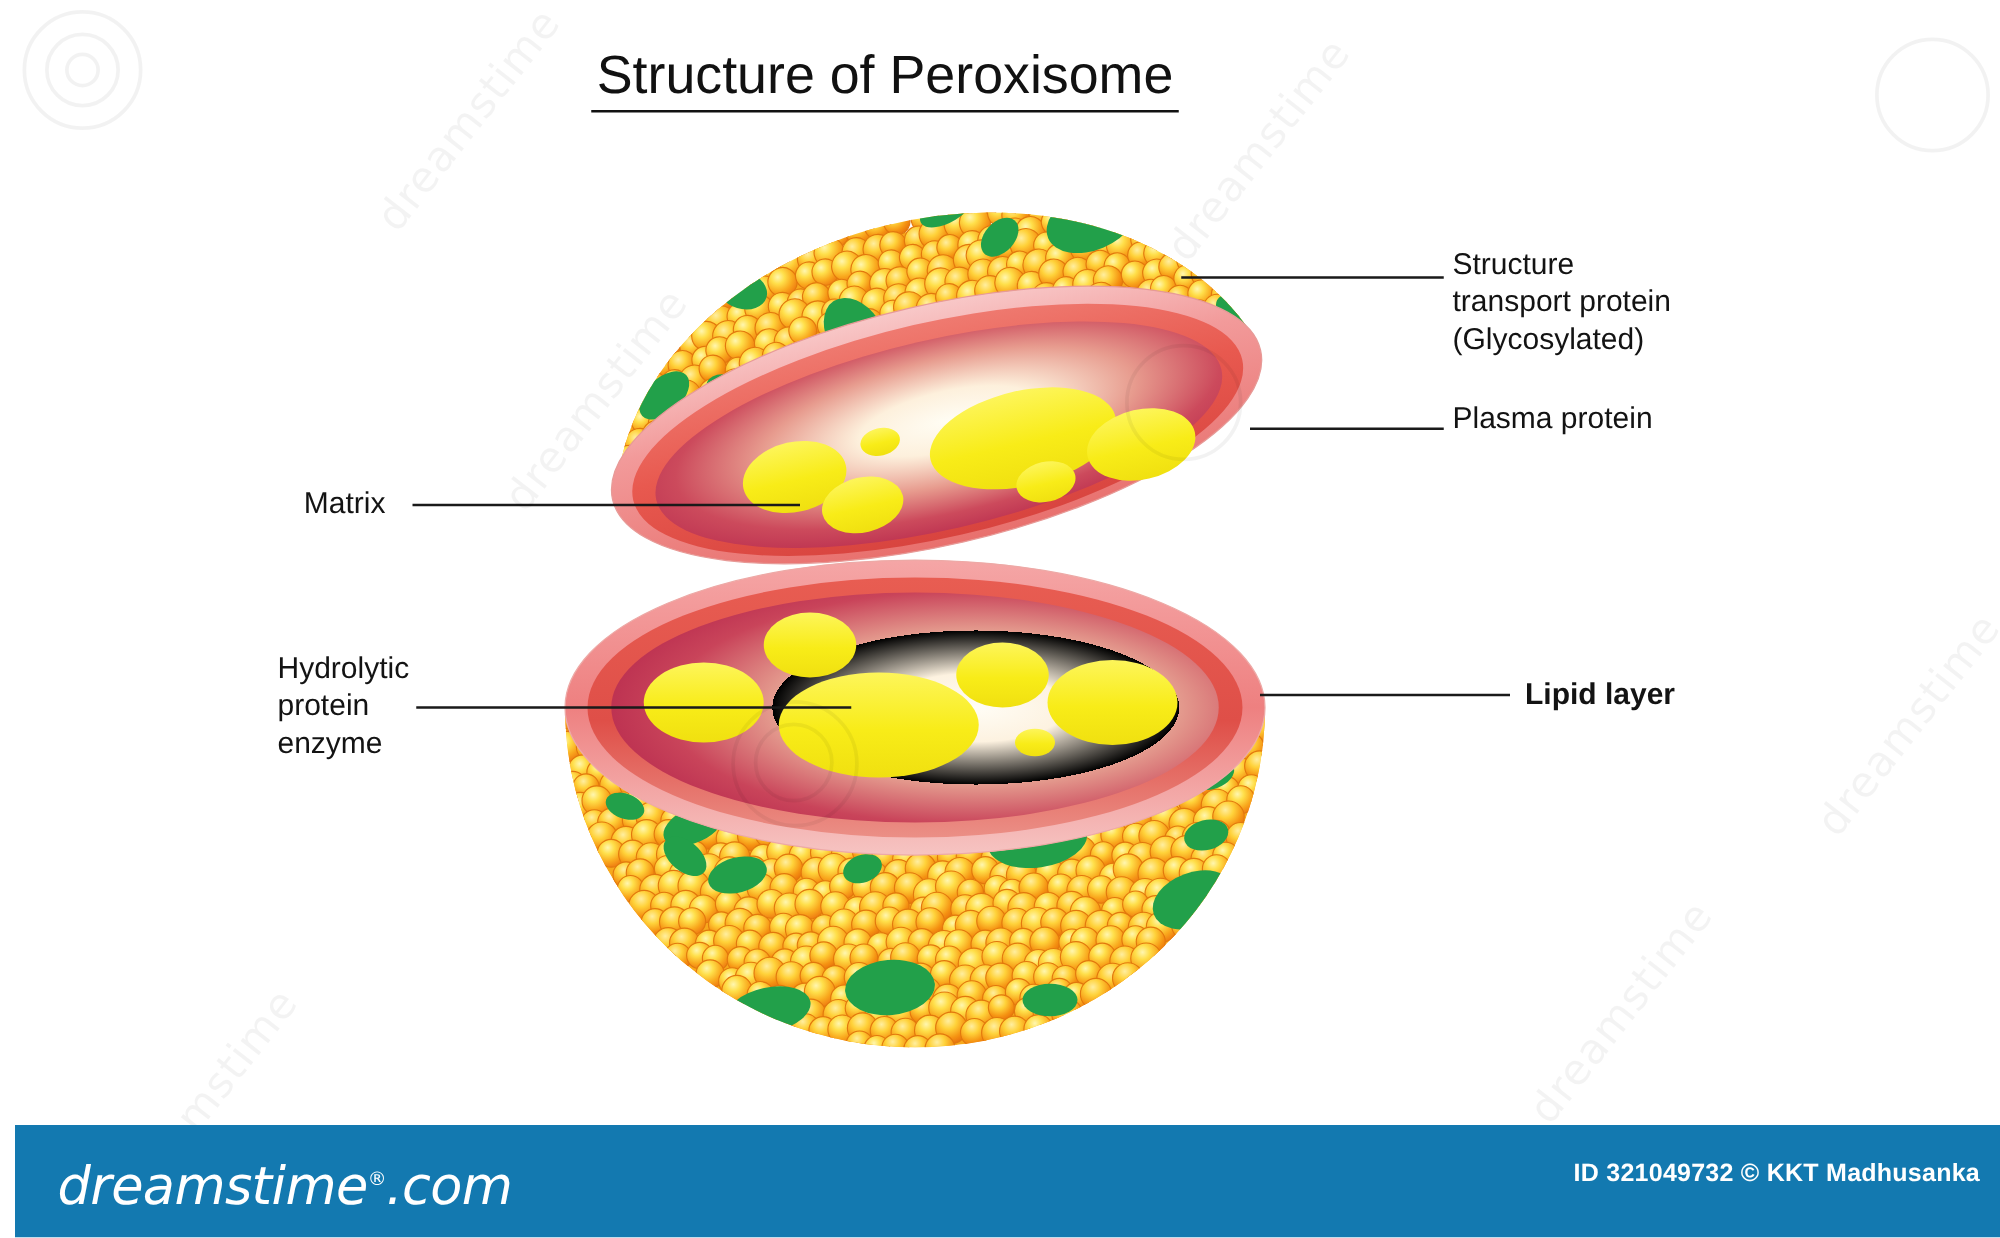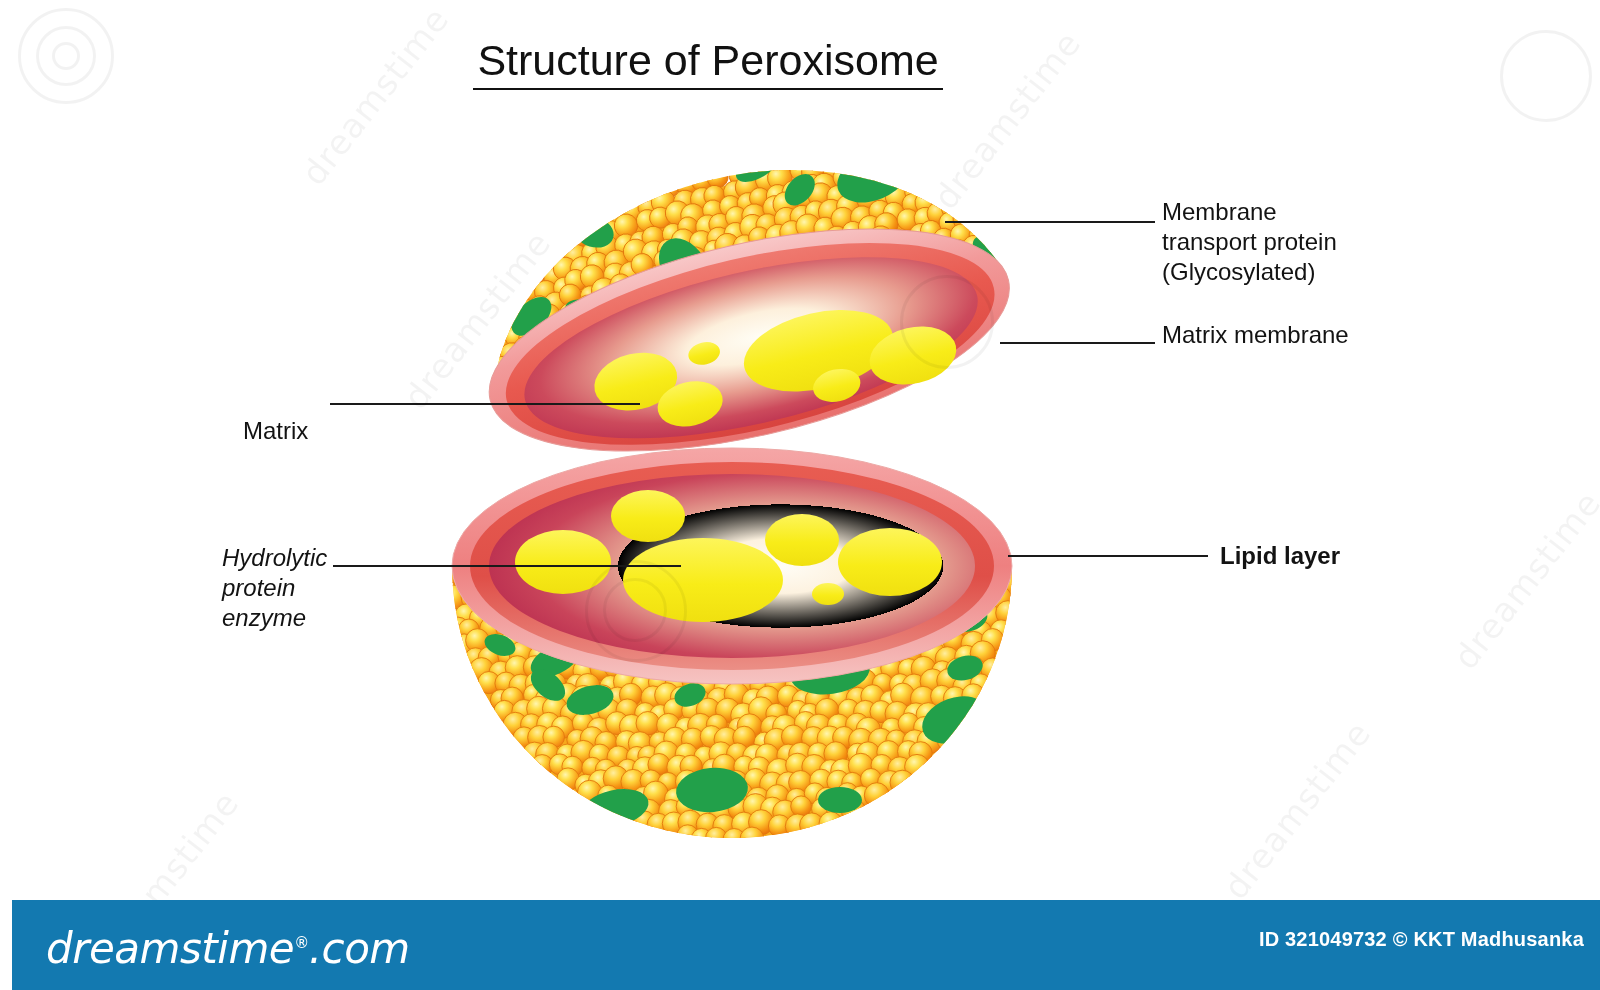--- a/index.html
+++ b/index.html
@@ -1116,34 +1116,34 @@
     </svg>
   </div>
 
   <div class="lead" style="left:945px;top:221px;width:210px;"></div>
   <div class="lead" style="left:1000px;top:342px;width:155px;"></div>
   <div class="lead" style="left:330px;top:403px;width:310px;"></div>
   <div class="lead" style="left:333px;top:565px;width:348px;"></div>
   <div class="lead" style="left:1008px;top:555px;width:200px;"></div>
 
   <div class="callout right" style="left:1162px;top:197px;">
-    <div>Membrane</div>
+    <div>Structure</div>
     <div>transport protein</div>
     <div>(Glycosylated)</div>
   </div>
 
   <div class="callout right" style="left:1162px;top:320px;">
-    <div>Matrix membrane</div>
+    <div>Plasma protein</div>
   </div>
 
-  <div class="callout left" style="left:243px;top:388px;margin-top:28px;">
+  <div class="callout left" style="left:243px;top:388px;">
     <div>Matrix</div>
   </div>
 
-  <div class="callout left" style="left:222px;top:543px;font-style:italic;">
+  <div class="callout left" style="left:222px;top:520px;">
     <div>Hydrolytic</div>
     <div>protein</div>
     <div>enzyme</div>
   </div>
 
   <div class="callout right" style="left:1220px;top:541px;font-weight:bold;">
     <div>Lipid layer</div>
   </div>
 
   <div class="wm-layer">

